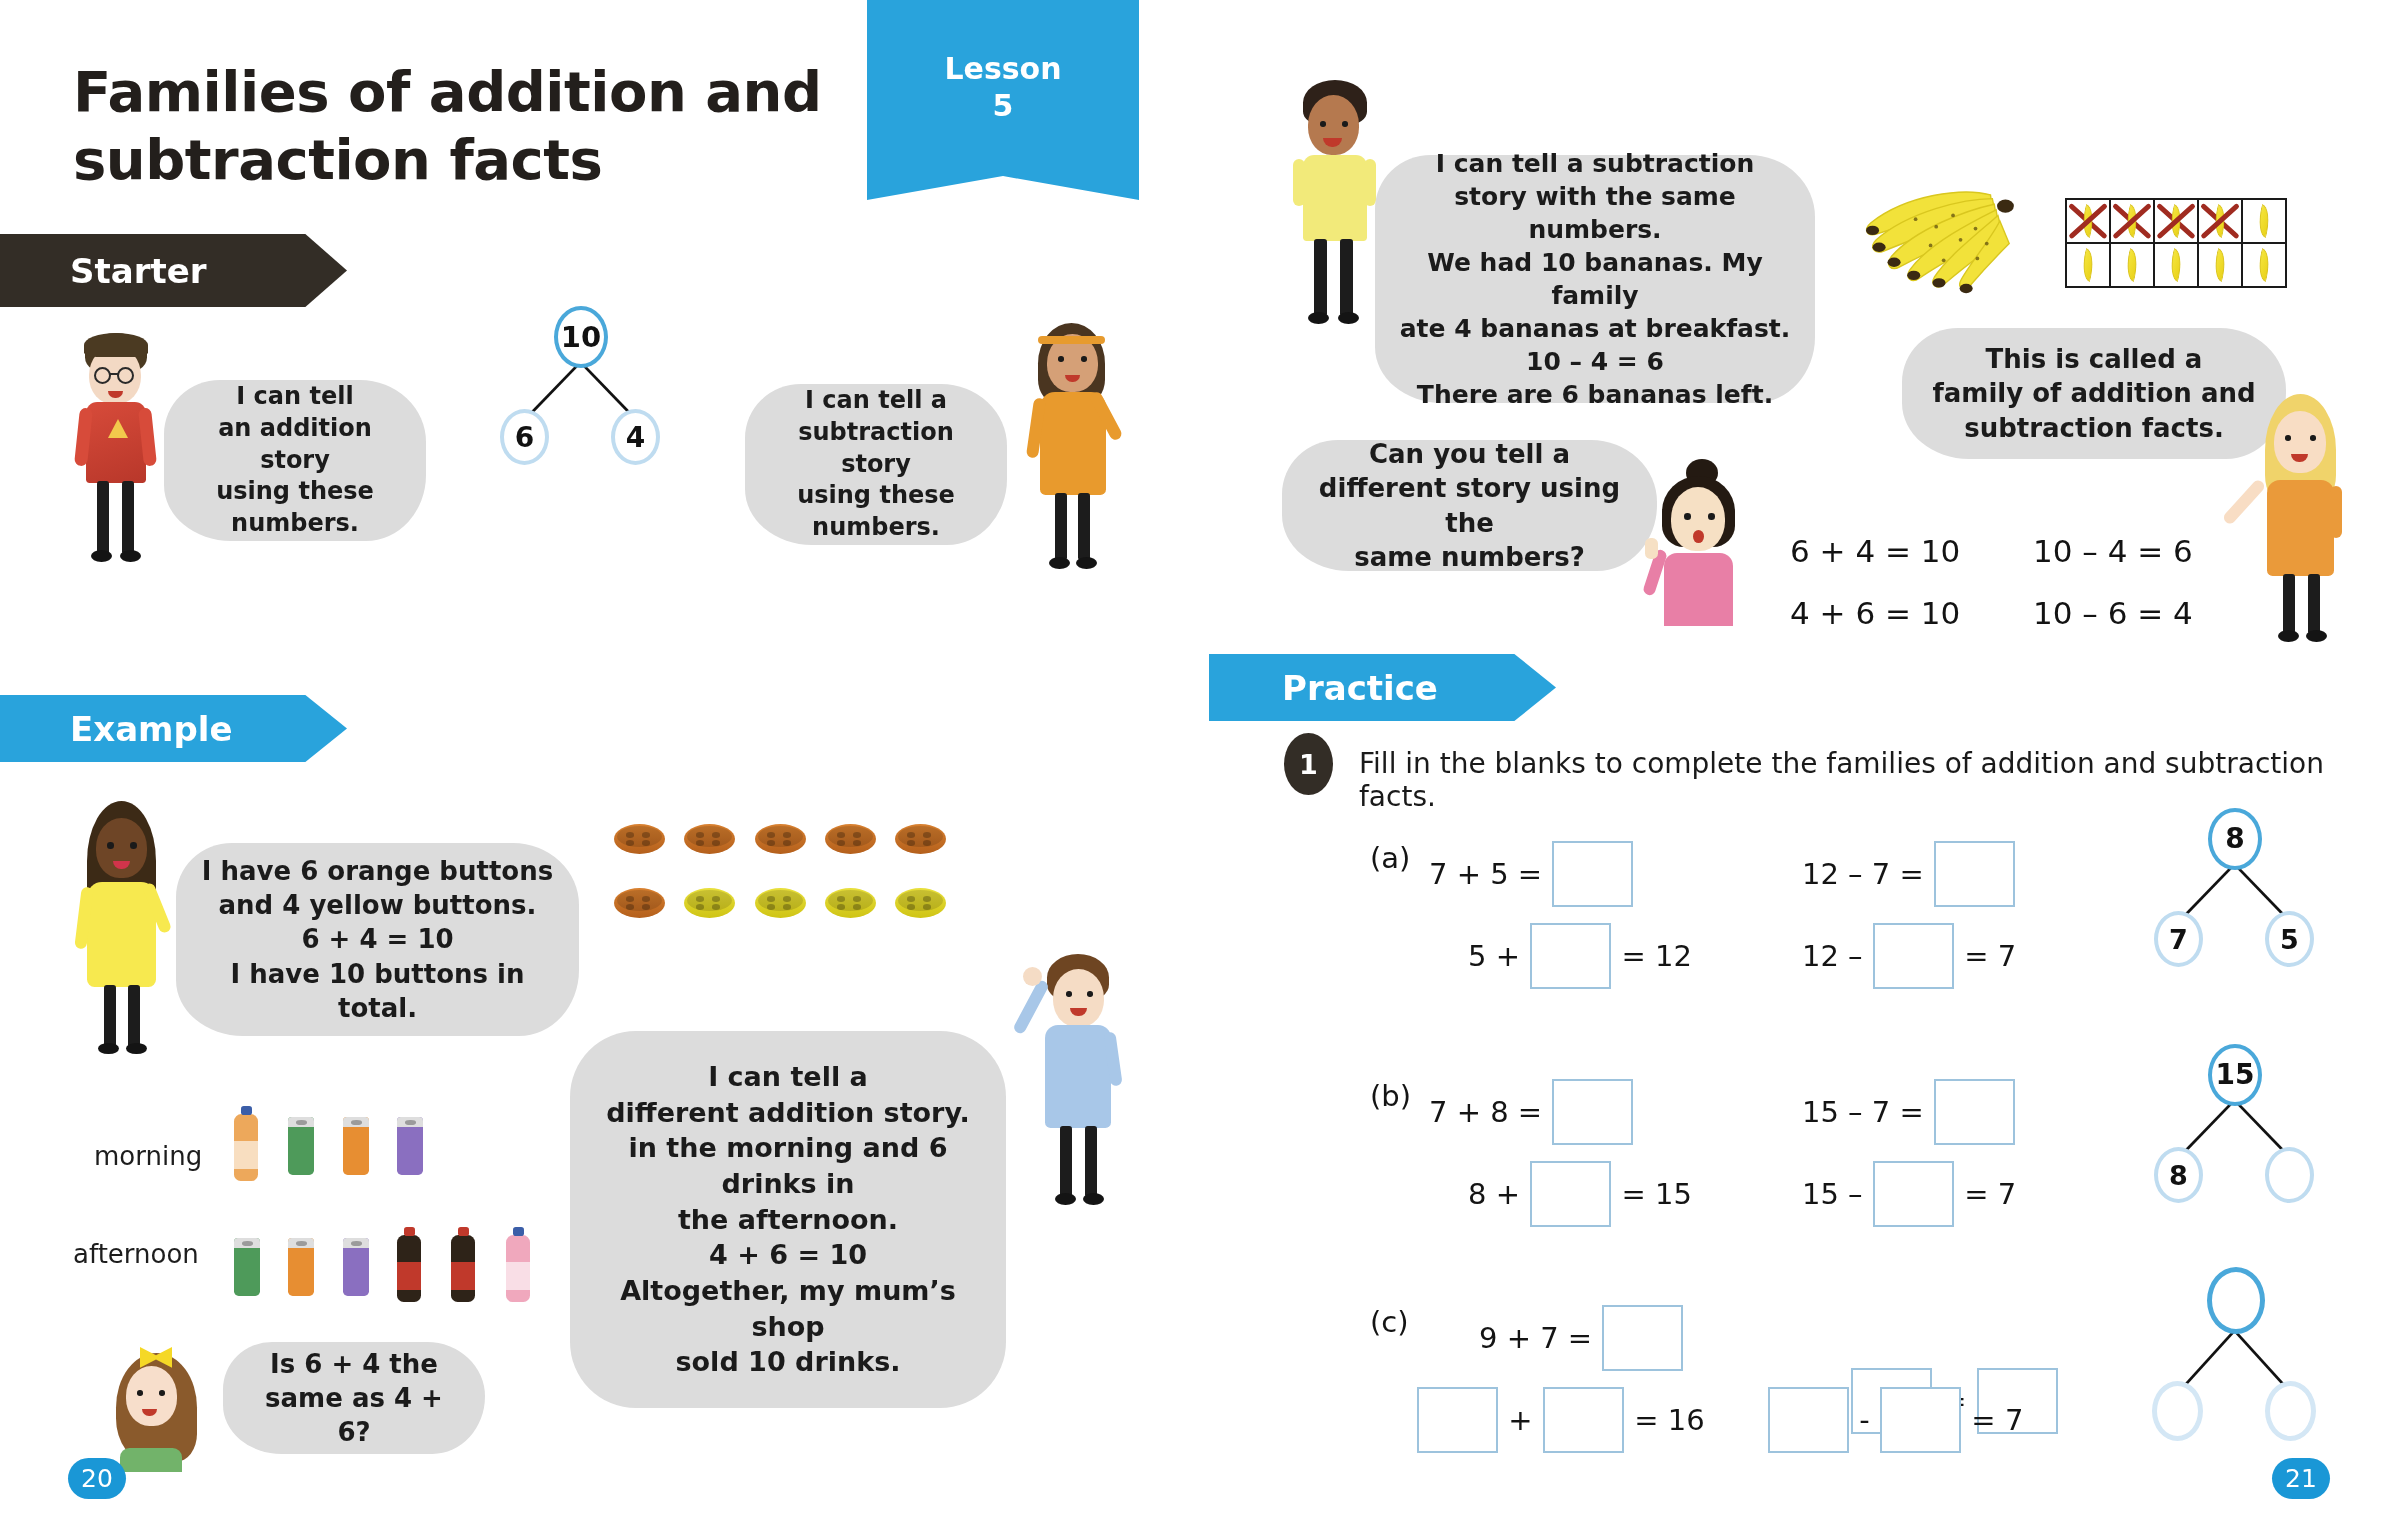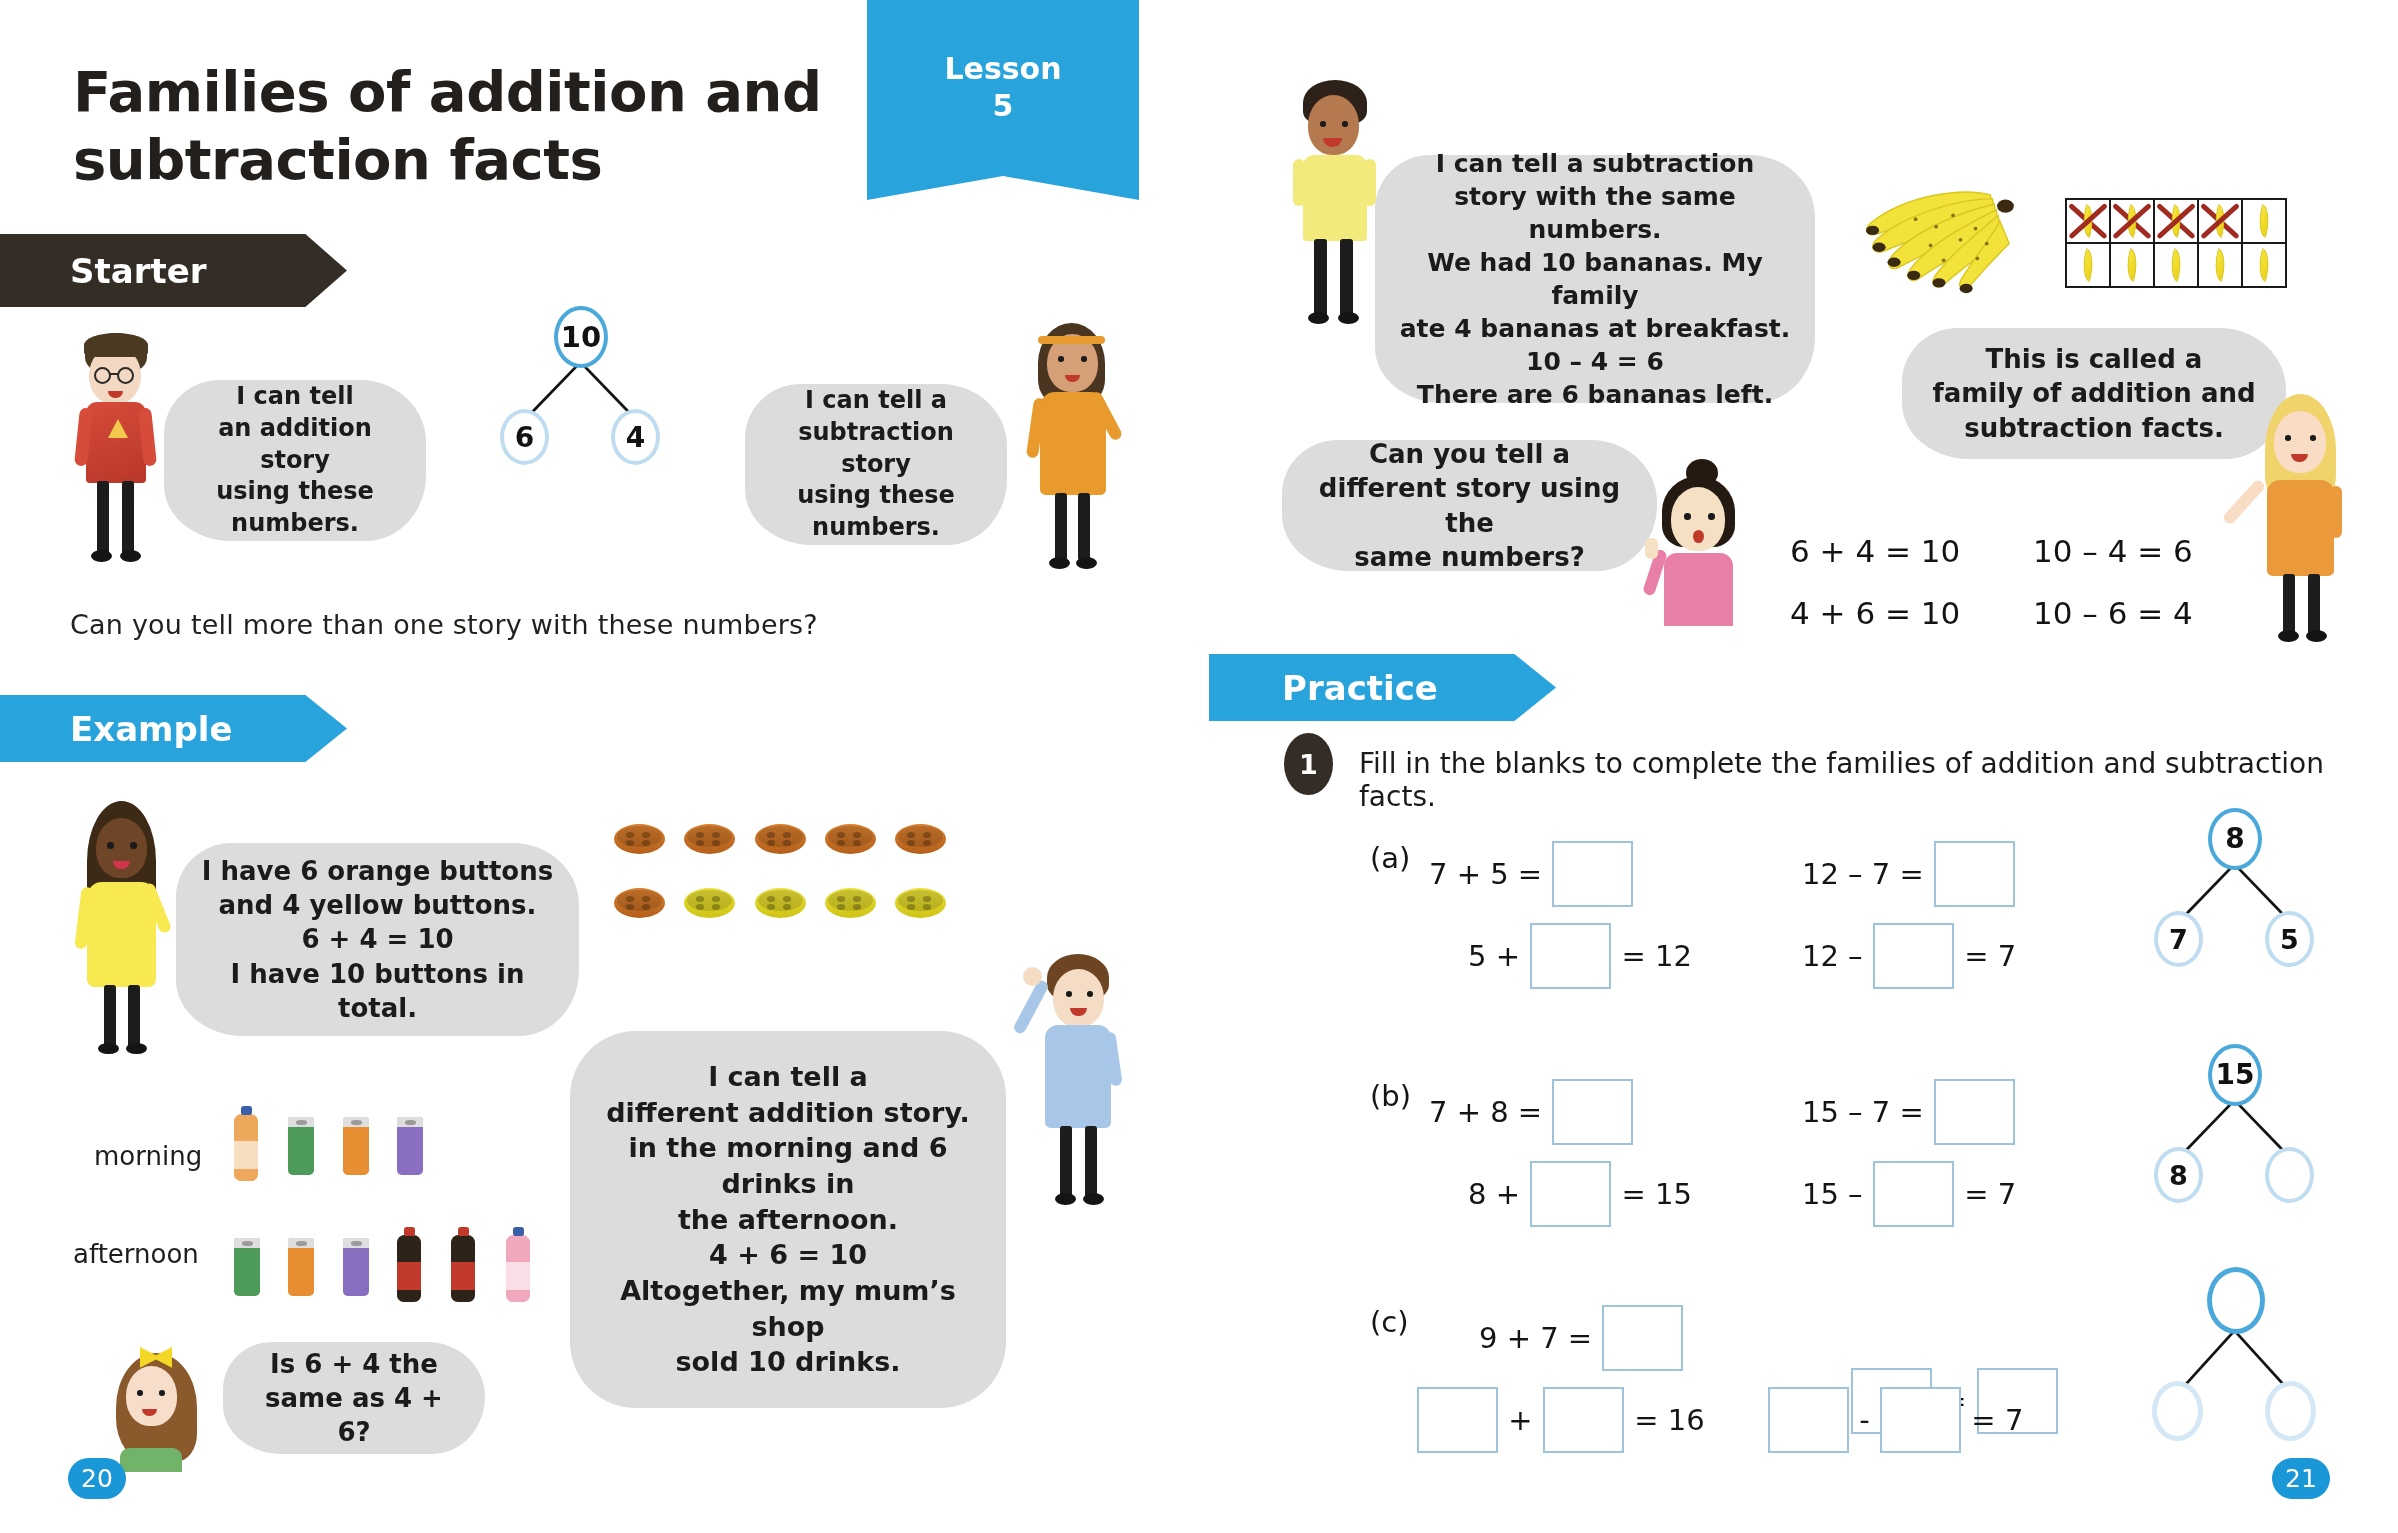--- a/index.html
+++ b/index.html
@@ -213,21 +213,20 @@
     <div class="p-mouth" style="left:44px; top:56px; width:15px; height:6.6px; background:#c0392b;"></div>
     <div class="abs" style="left:19px; top:73px; width:66px; height:103px; background:#e89a2d; border-radius:15px 15px 5.6px 5.6px;"></div>
     <div class="p-arm" style="left:9.4px; top:79px; width:12px; height:60px; background:#e89a2d; transform:rotate(8deg);"></div>
     <div class="p-arm" style="left:79px; top:71px; width:12px; height:52px; background:#e89a2d; transform:rotate(-28deg);"></div>
     <div class="p-leg" style="left:34px; top:174px; width:12px; height:67px;"></div>
     <div class="p-leg" style="left:57px; top:174px; width:12px; height:67px;"></div>
     <div class="p-shoe" style="left:28px; top:238px; width:20.6px; height:12px;"></div>
     <div class="p-shoe" style="left:55px; top:238px; width:20.6px; height:12px;"></div>
   </div>
 
-  <div class="abs prompt-line">Can you tell more than one story with these numbers?</div>
 
   <div class="abs banner-blue" id="example-banner">
     <span>Example</span>
   </div>
 
   <div class="person" style="left:70px; top:801px; width:108px; height:262px;">
     <div class="p-hair" style="left:17px; top:0; width:69px; height:120px; background:#3c2a16; border-radius:50% 50% 22% 22%;"></div>
     <div class="p-head" style="left:26px; top:17px; width:51px; height:60px; background:#6e4526;"></div>
     <div class="p-eye" style="left:37px; top:41px; width:6.6px; height:6.6px;"></div>
     <div class="p-eye" style="left:60px; top:41px; width:6.6px; height:6.6px;"></div>

